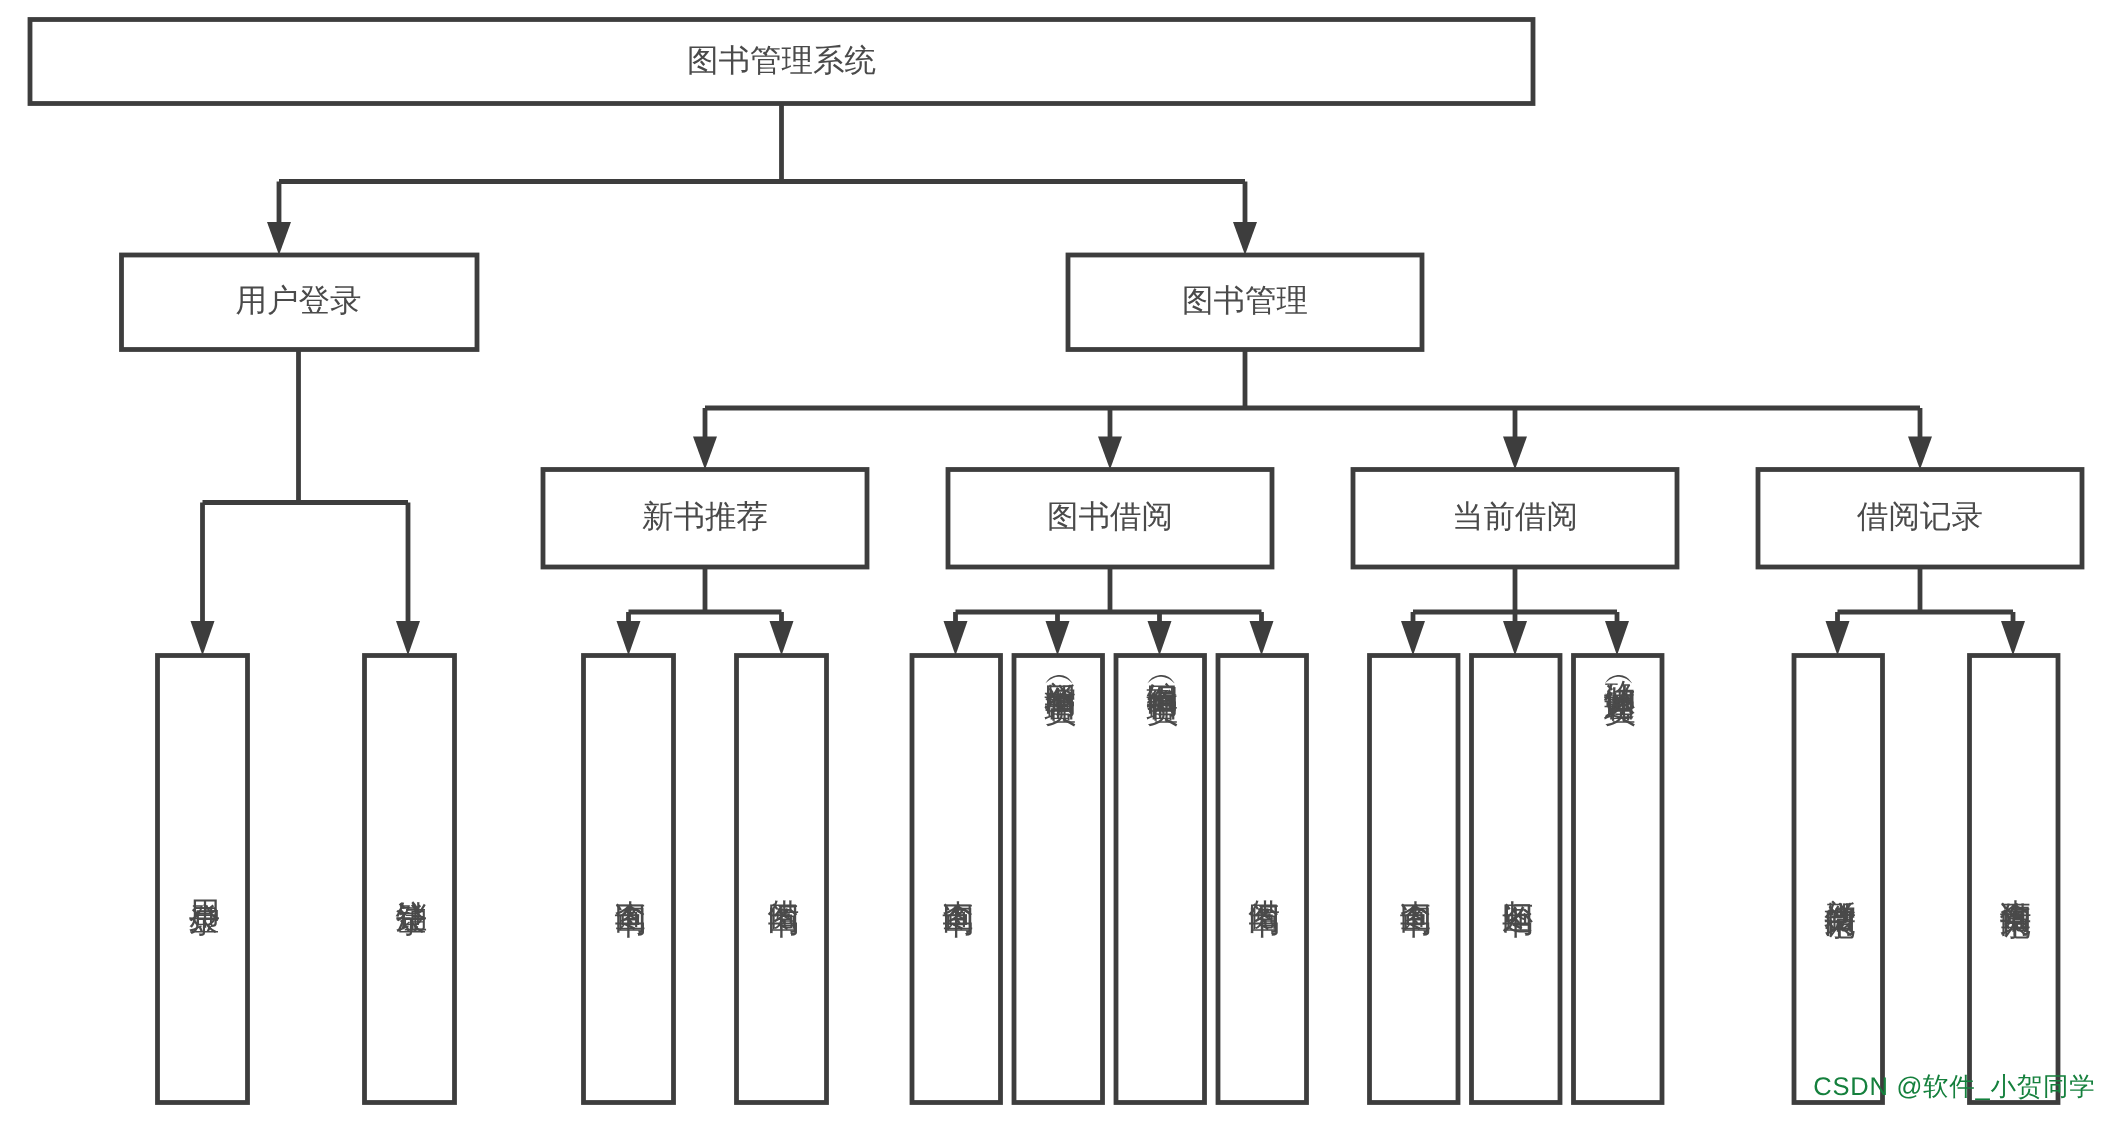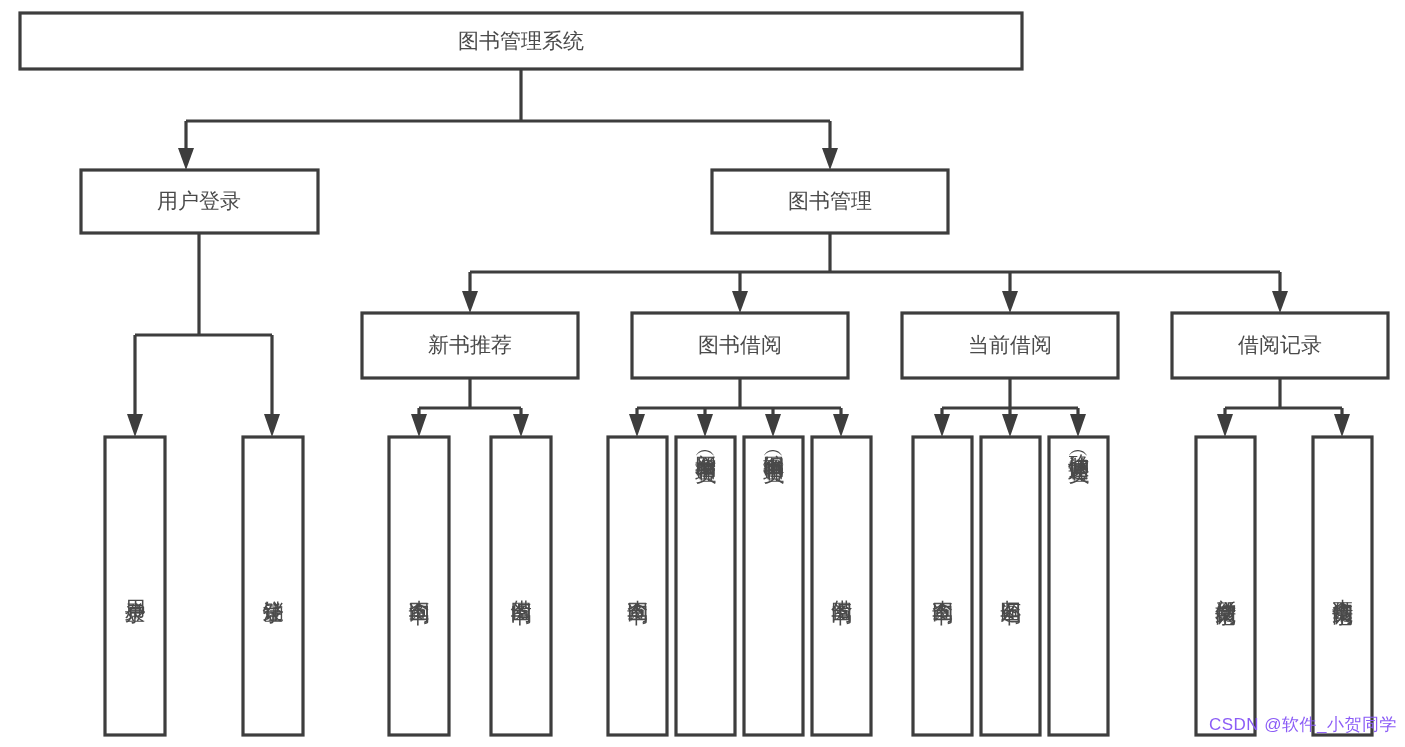--- a/index.html
+++ b/index.html
@@ -24,21 +24,21 @@
   }
   .vlabel{
     writing-mode:vertical-rl;text-orientation:upright;
     font-family:"Liberation Sans","DejaVu Sans",sans-serif;
     font-size:21px;line-height:1.08;color:#4a4a4a;
     letter-spacing:1.5px;white-space:nowrap;
   }
   #watermark{
     position:absolute;right:8px;bottom:4px;
     font-family:"Liberation Sans","DejaVu Sans",sans-serif;
-    font-size:17px;color:#8b5cf6;white-space:nowrap;
+    font-size:17px;color:#15803d;white-space:nowrap;
     letter-spacing:0.5px;
   }
 </style>
 </head>
 <body>
 
 <div id="stage">
 
   <svg id="diagram" viewBox="0 0 1405 747">
     <defs></defs>

